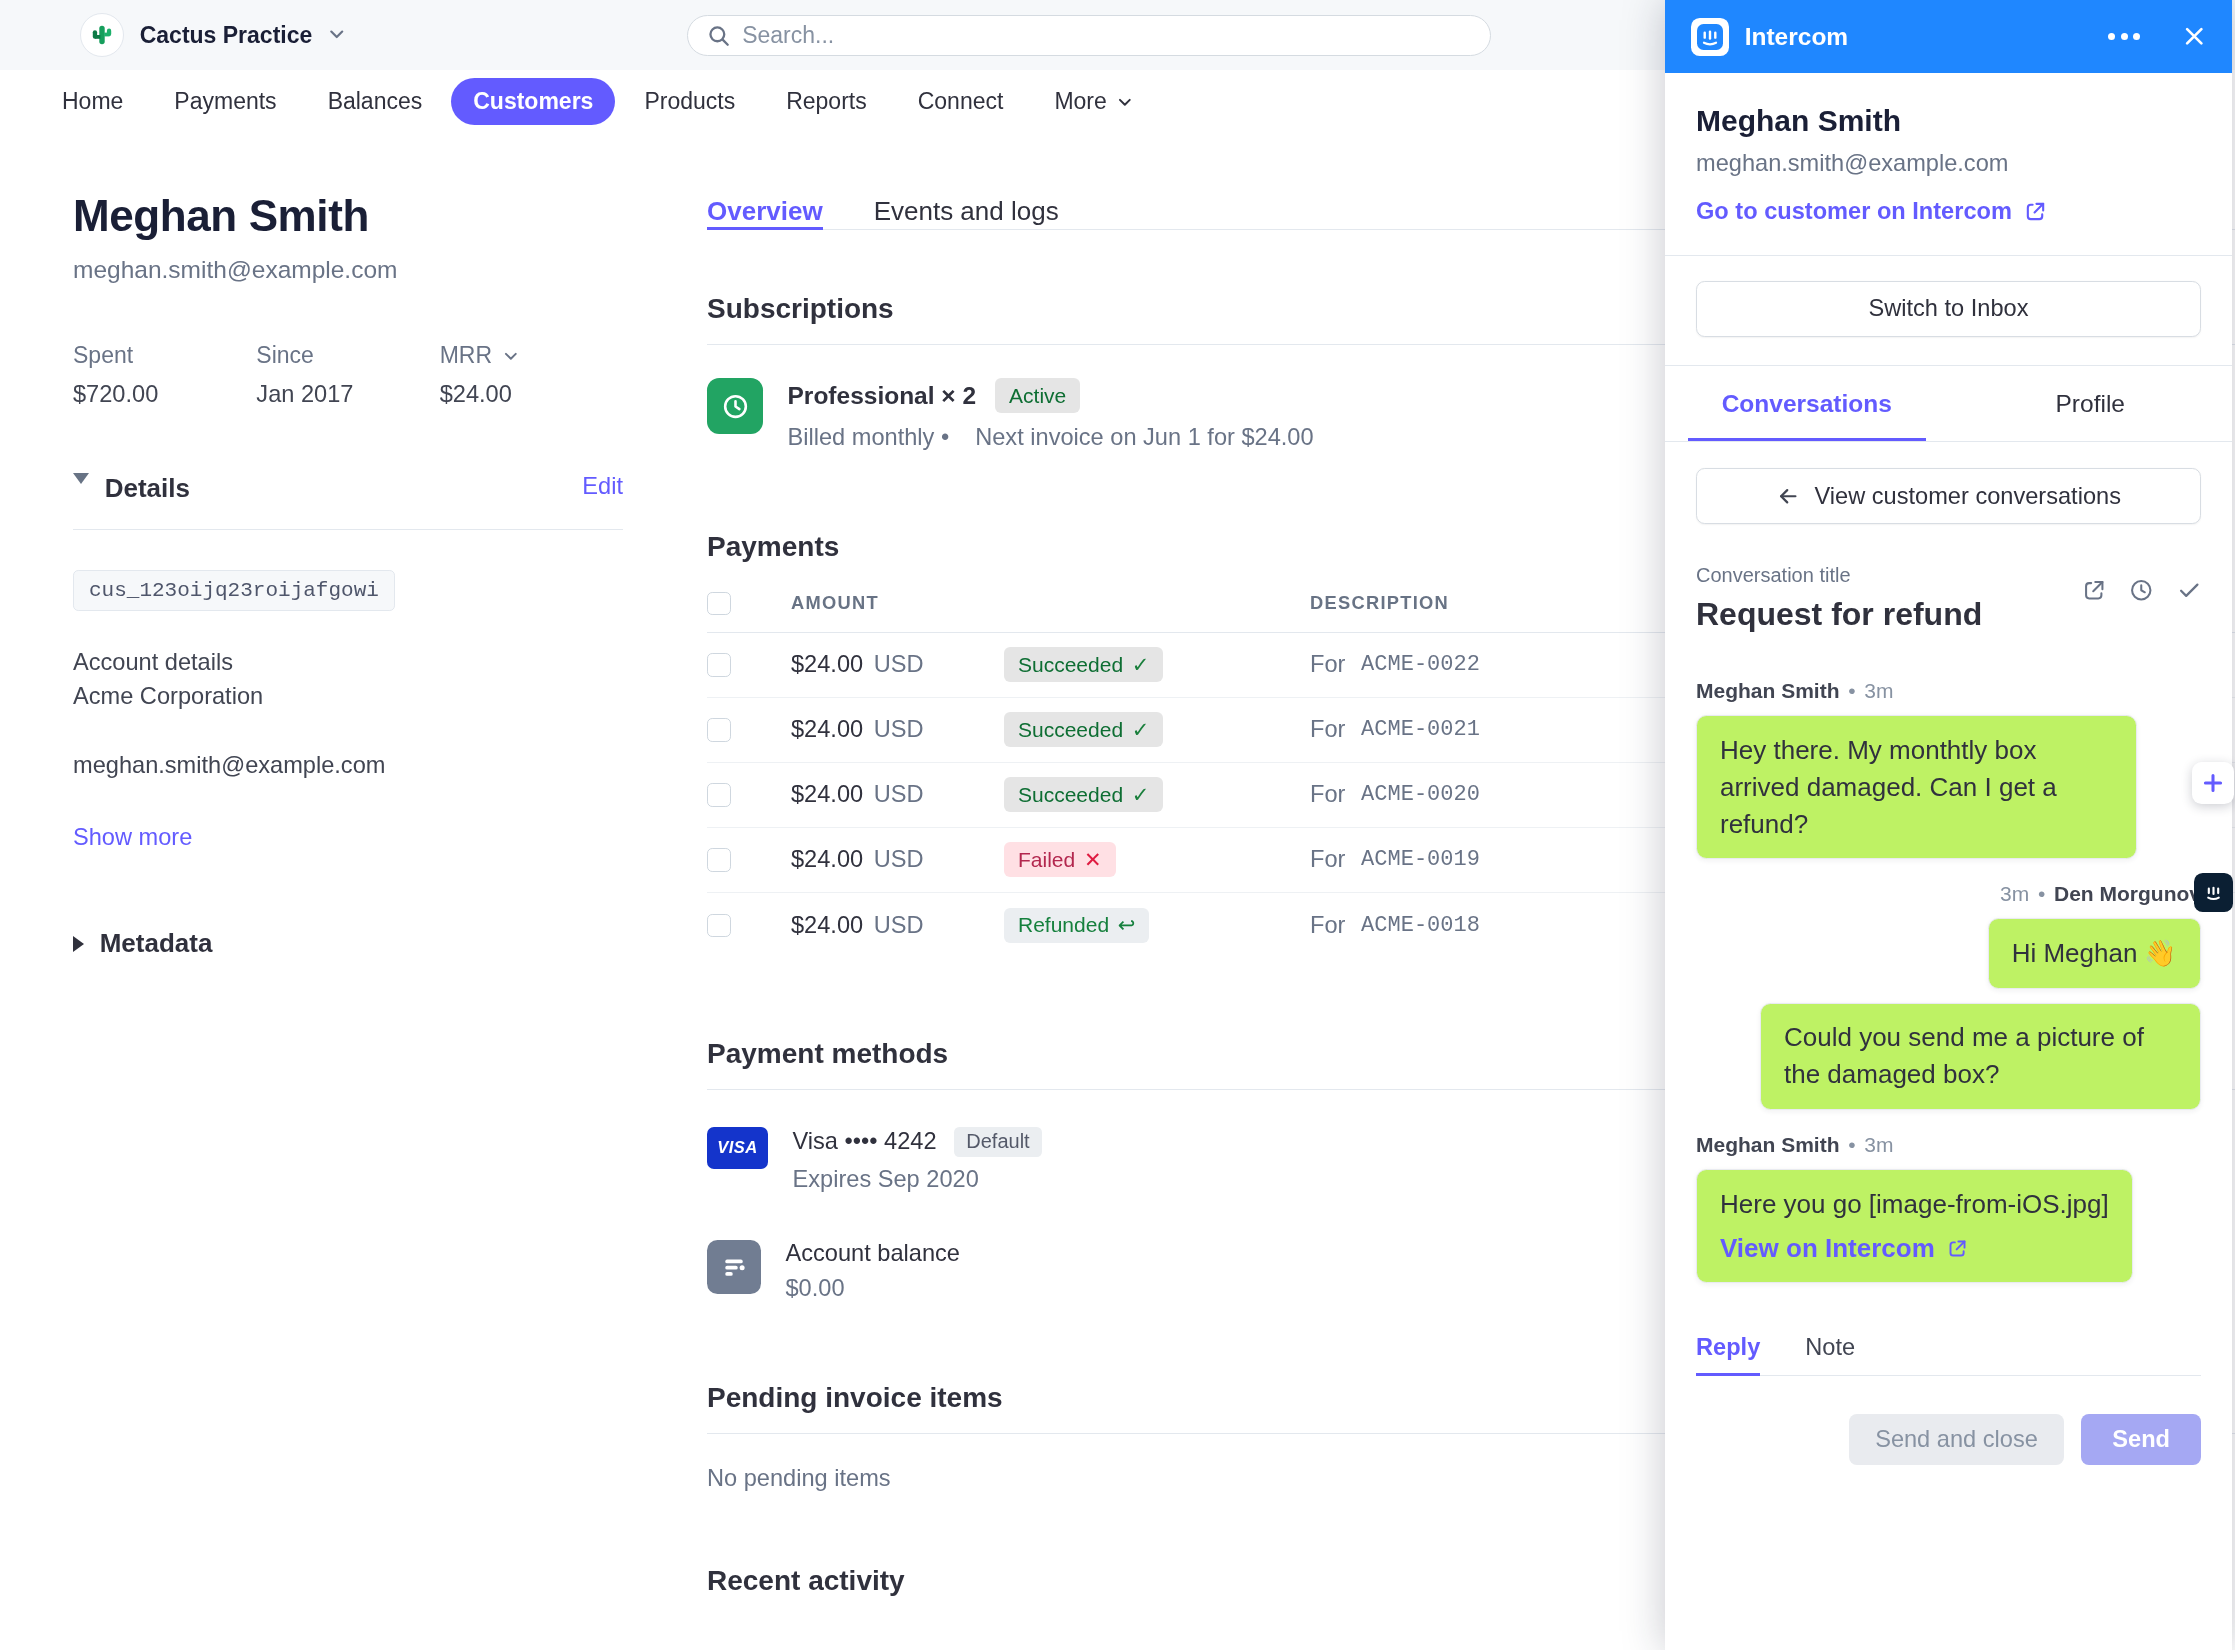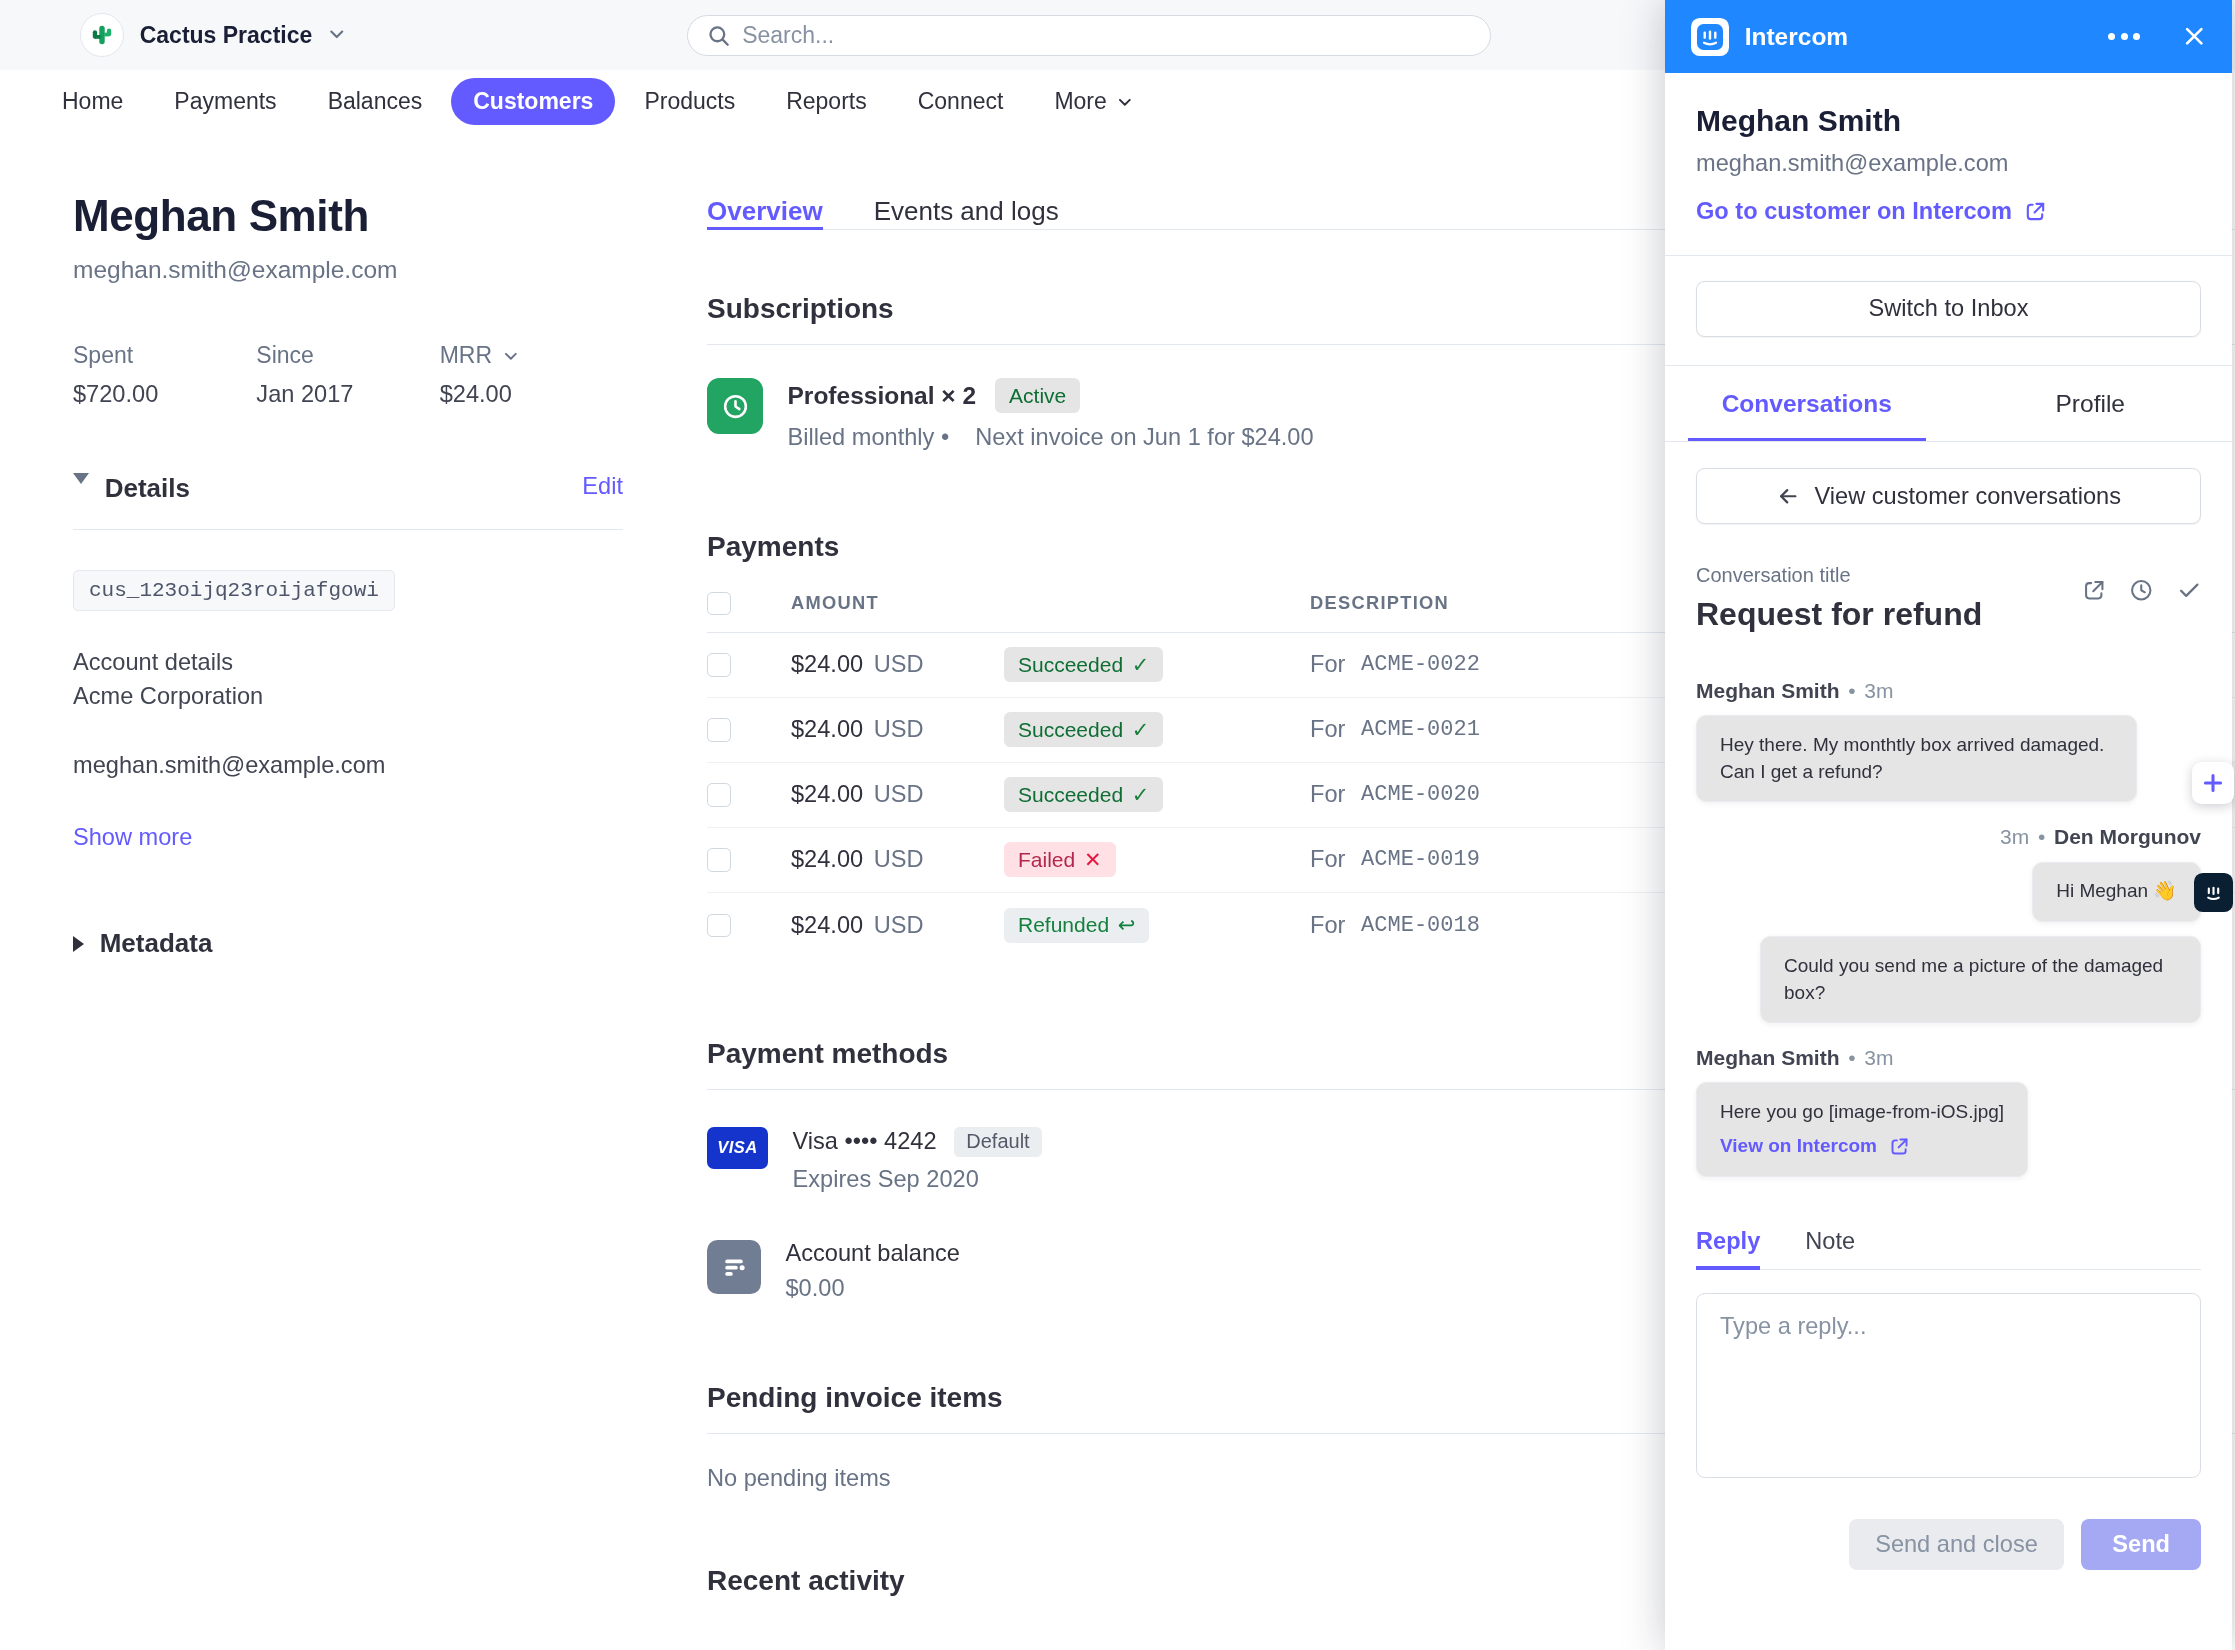--- a/index.html
+++ b/index.html
@@ -105,21 +105,21 @@
   .conv-label { font-size:20px; color:#697386; }
   .conv-title { margin-top:8.7px; font-size:32px; font-weight:700; color:#30313d; }
   .conv-icons { position:absolute; right:0; top:14px; display:flex; gap:23px; color:#697386; align-items:center; }
   .conv-icons > span { cursor:pointer; display:flex; }
   .thread { margin-top:23px; }
   .grp { margin-top:23px; }
   .meta { font-size:21px; color:#8792a2; margin-bottom:12.2px; display:flex; gap:8.7px; align-items:center; }
   .meta .author { color:#414552; font-weight:600; }
   .meta .sep::before { content:"•"; }
   .grp.right .meta { justify-content:flex-end; }
-  .bubble { max-width:441px; background:#e5e5e5; border:0.9px solid #e9ebf0; box-shadow:0 1.7px 5.2px rgba(26,31,54,0.06); border-radius:10.5px; padding:15.7px 23px; font-size:19px; line-height:1.42; color:#30313d; width:fit-content; margin-bottom:14px; }
+  .bubble { max-width:441px; background:#bef264; border:0.9px solid #e9ebf0; box-shadow:0 1.7px 5.2px rgba(26,31,54,0.06); border-radius:10.5px; padding:15.7px 23px; font-size:26px; line-height:1.42; color:#30313d; width:fit-content; margin-bottom:14px; }
   .grp.right .bubble { margin-left:auto; }
   .bubble-link { margin-top:7px; font-weight:700; color:#635bff; display:flex; gap:12.2px; align-items:center; cursor:pointer; }
   .reply-tabs { margin-top:37px; display:flex; gap:45px; border-bottom:0.9px solid #e3e8ee; flex:none; }
   .reply-tab { font-size:23.6px; color:#414552; padding-bottom:14px; font-weight:500; position:relative; cursor:pointer; }
   .reply-tab.active { color:#635bff; font-weight:600; }
   .reply-tab.active::after { content:""; position:absolute; left:0; right:0; bottom:-0.9px; height:3.5px; background:#635bff; }
   .reply-box { margin-top:23px; }
   .reply-box textarea { width:100%; height:185px; border:0.9px solid #d8dde3; border-radius:8.7px; padding:19px 23px; font-size:23.6px; font-family:inherit; color:#30313d; resize:none; outline:none; }
   .reply-box textarea::placeholder { color:#8792a2; }
   .icom-foot { margin-top:38px; display:flex; justify-content:flex-end; gap:17.5px; padding-bottom:31px; }
@@ -517,23 +517,20 @@
           </div>
         </div>
       </div>
     </div>
 
     <div class="reply-tabs">
       <div class="reply-tab active">Reply</div>
       <div class="reply-tab">Note</div>
     </div>
 
-    <div class="reply-box">
-      <textarea placeholder="Type a reply..." style=""></textarea>
-    </div>
 
     <div class="icom-foot">
       <button class="btn-ghost">Send and close</button>
       <button class="btn-send">Send</button>
     </div>
   </div>
 </aside>
 
 <div class="fab-plus">
   <span style="display:flex;">

